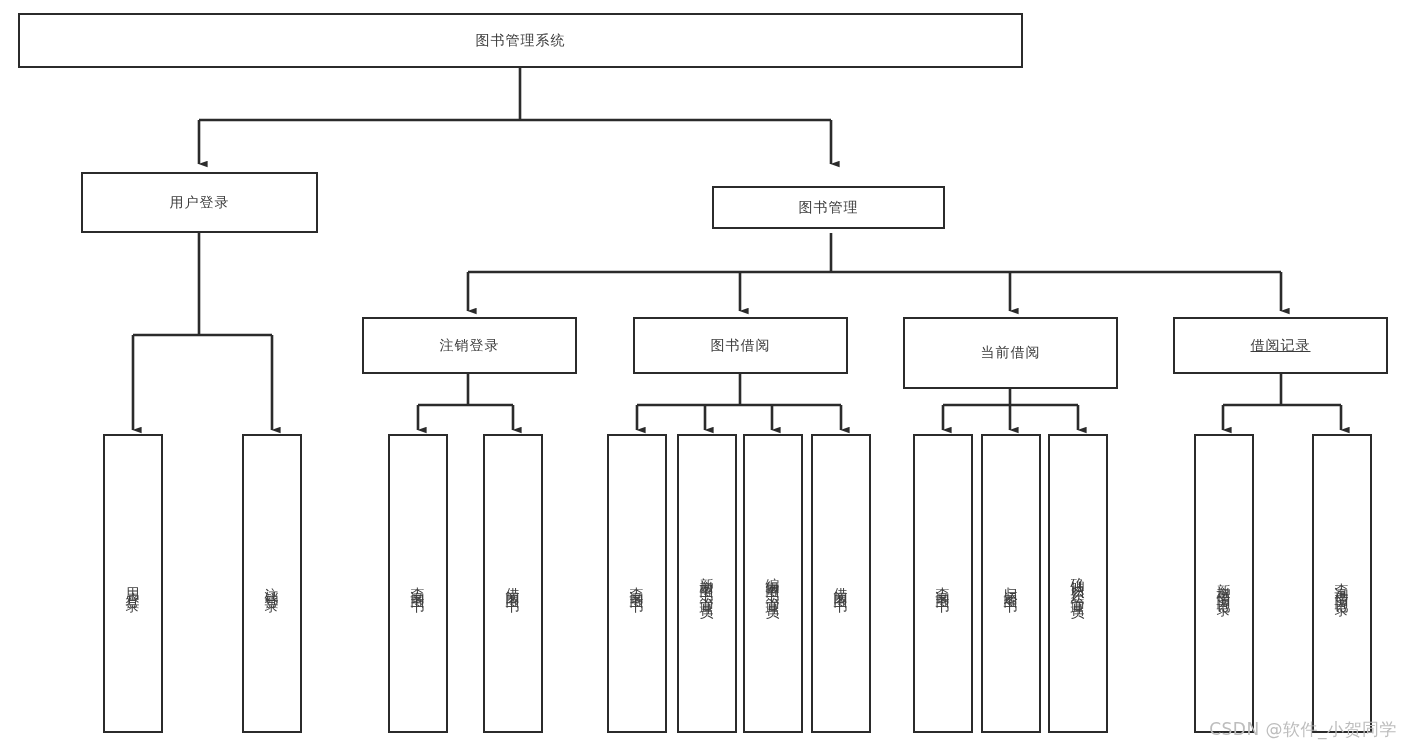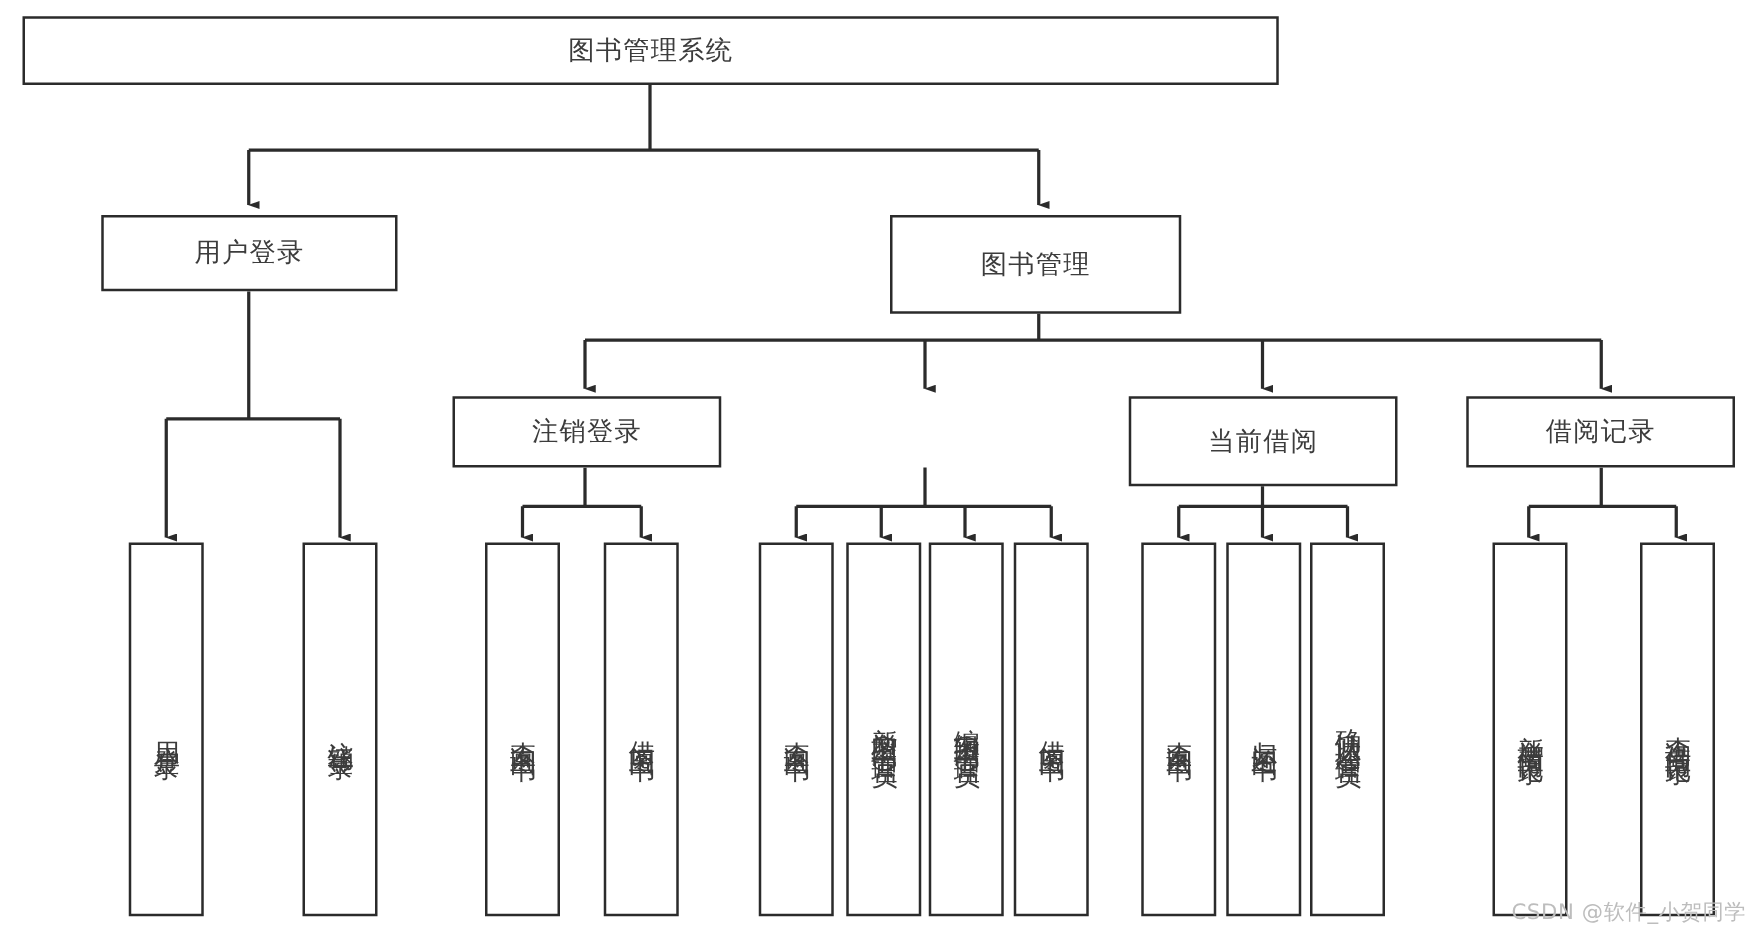--- a/index.html
+++ b/index.html
@@ -28,21 +28,21 @@
   }
   .node {
     position: absolute;
     box-sizing: border-box;
     border: 2px solid #2b2b2b;
     background: #ffffff;
     display: flex;
     align-items: center;
     justify-content: center;
     color: #3c3c3c;
-    font-size: 21px;
+    font-size: 14px;
     line-height: 1.25;
     letter-spacing: 1px;
   }
   .node.horizontal span {
     white-space: nowrap;
   }
   .node.vertical {
     padding: 10px 2px;
   }
   .node.vertical span {
@@ -117,31 +117,34 @@
     </g>
   </svg>
 
   <div class="node horizontal" style="left:18px; top:13px; width:1005px; height:55px;">
     <span>图书管理系统</span>
   </div>
 
   <div class="node horizontal" style="left:81px; top:172px; width:237px; height:61px;">
     <span>用户登录</span>
   </div>
-  <div class="node horizontal" style="left:712px; top:172px; width:233px; height:79px;justify-content:center;">
+  <div class="node horizontal" style="left:712px; top:186px; width:233px; height:43px;justify-content:center;">
     <span>图书管理</span>
   </div>
 
   <div class="node horizontal" style="left:362px; top:317px; width:215px; height:57px;">
     <span>注销登录</span>
   </div>
+  <div class="node horizontal" style="left:633px; top:317px; width:215px; height:57px;">
+    <span>图书借阅</span>
+  </div>
   <div class="node horizontal" style="left:903px; top:317px; width:215px; height:72px;">
     <span>当前借阅</span>
   </div>
-  <div class="node horizontal" style="left:1173px; top:317px; width:215px; height:57px;">
+  <div class="node horizontal" style="left:1173px; top:317px; width:215px; height:57px;text-decoration:underline;">
     <span>借阅记录</span>
   </div>
 
   <div class="node vertical" style="left:103px; top:434px; width:60px; height:299px;">
     <span>用户登录</span>
   </div>
   <div class="node vertical" style="left:242px; top:434px; width:60px; height:299px;">
     <span>注销登录</span>
   </div>
 

